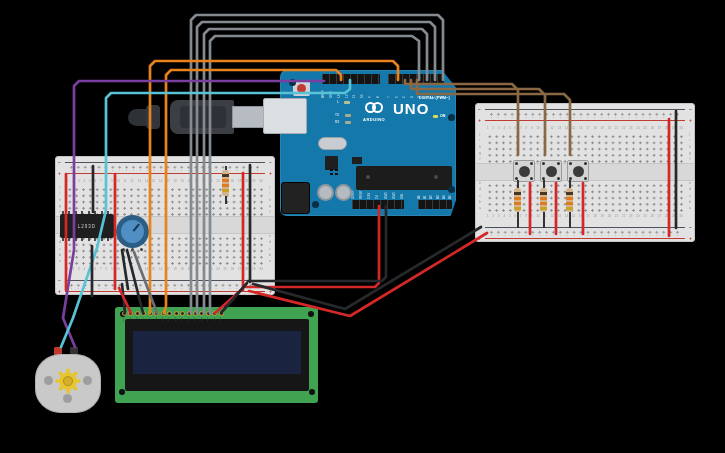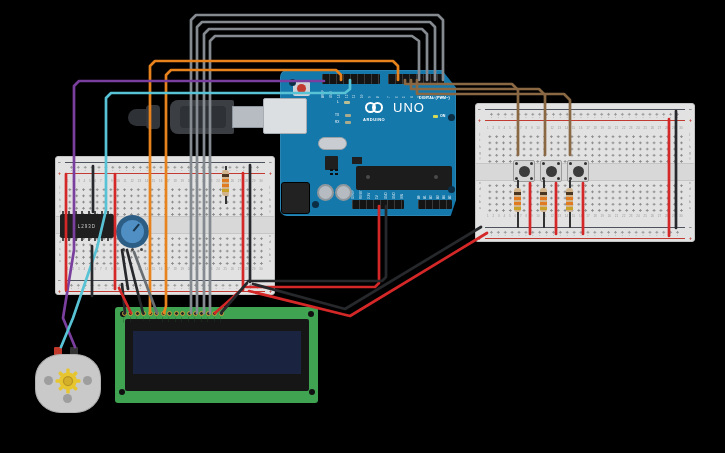--- a/index.html
+++ b/index.html
@@ -48,21 +48,21 @@
   .hd-dr{left:108px;top:4px;width:56px;}
   .hd-pw{left:72px;top:130px;width:52px;height:9px!important;}
   .hd-an{left:138px;top:130px;width:34px;height:9px!important;}
   .pinlabels{position:absolute;display:flex;justify-content:space-between;height:13px;}
   .pl-dl{left:42px;top:15px;width:58px;} .pl-dr{left:108px;top:15px;width:56px;}
   .pl-pw{left:72px;top:116px;width:52px;} .pl-an{left:138px;top:116px;width:34px;}
   .plbl{writing-mode:vertical-rl;transform:rotate(180deg);font-size:3px;color:#dceaf2;
         font-weight:normal;line-height:3px;}
   .btxt{position:absolute;color:#fff;}
   .t-digital{left:96px;top:26px;width:74px;font-size:3.6px;font-weight:bold;text-align:right;letter-spacing:.2px;}
-  .t-uno{left:113px;top:30px;font-size:13px;font-weight:400;letter-spacing:1px;}
+  .t-uno{left:113px;top:30px;font-size:15px;font-weight:700;letter-spacing:1px;}
   .t-arduino{left:83px;top:47px;font-size:4px;font-weight:bold;letter-spacing:.5px;}
   .t-power{left:98px;top:115px;width:28px;font-size:3.6px;font-weight:bold;text-align:center;}
   .t-analog{left:132px;top:115px;width:42px;font-size:3.6px;font-weight:bold;text-align:center;}
   .t-on{left:160px;top:44px;font-size:3.6px;font-weight:bold;}
   .t-l{left:57px;top:30px;font-size:3.6px;} .t-tx{left:55px;top:43px;font-size:3.2px;}
   .t-rx{left:55px;top:50px;font-size:3.2px;}
   .led{position:absolute;width:6px;height:3px;border-radius:1px;}
   .led-l{left:64px;top:31px;background:#b9be93;}
   .led-tx{left:65px;top:44px;background:#a9ab8c;}
   .led-rx{left:65px;top:51px;background:#a9ab8c;}

